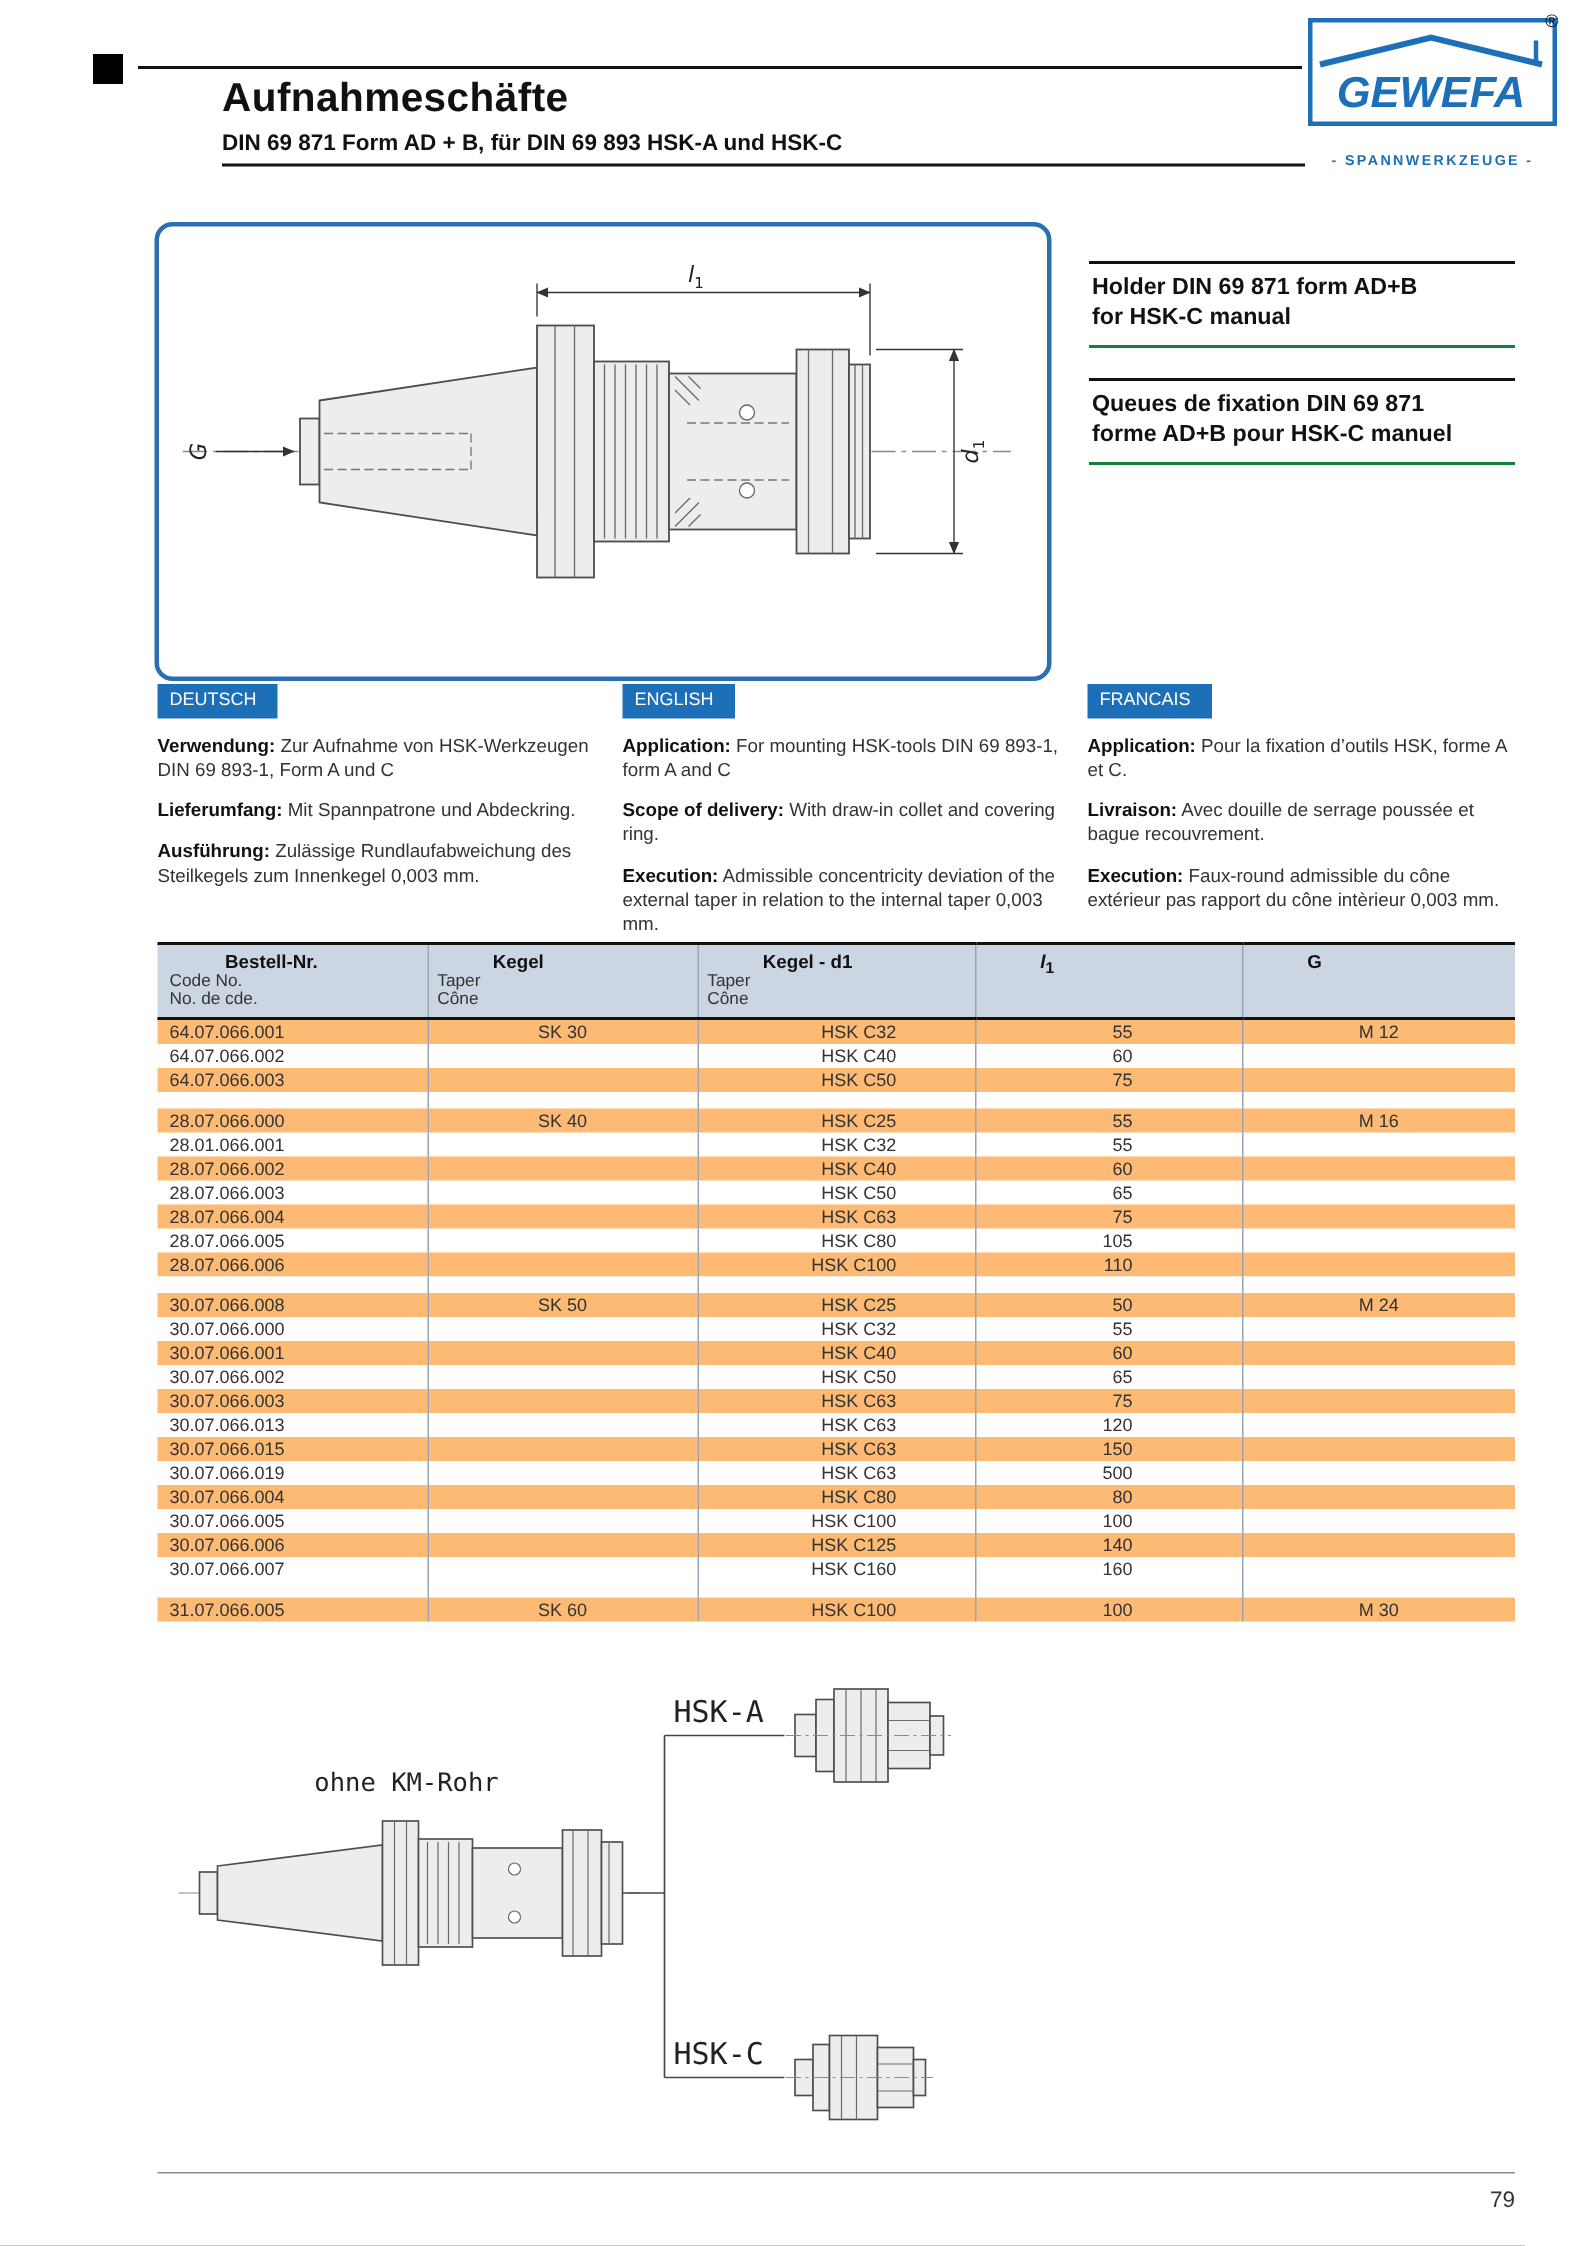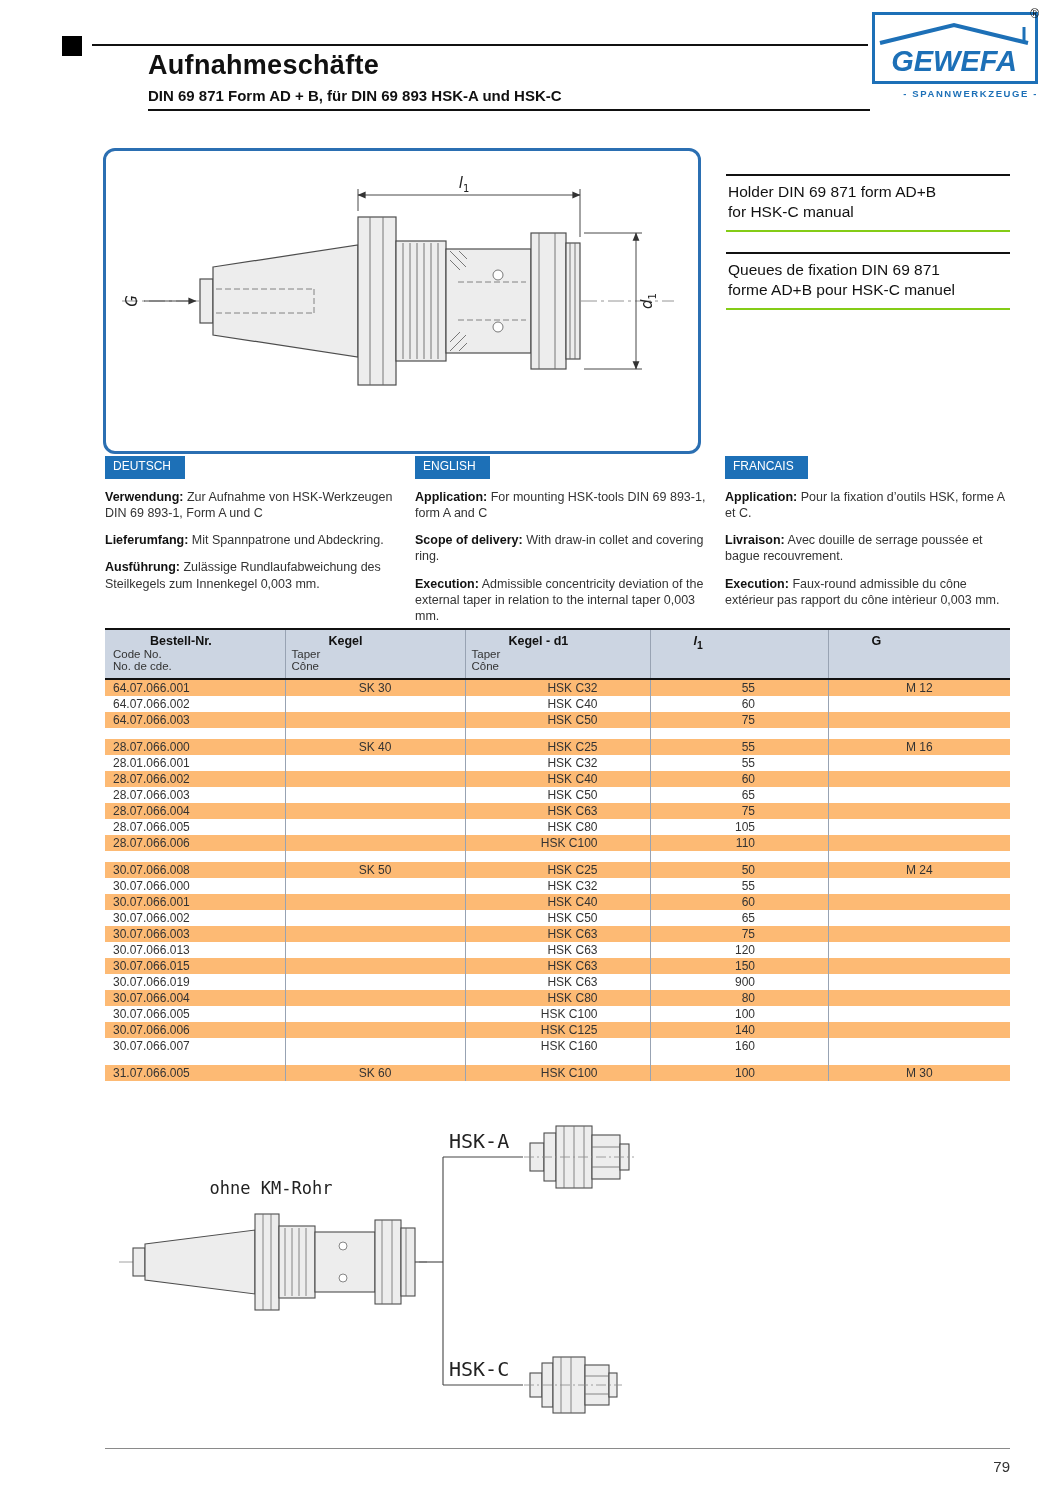--- a/index.html
+++ b/index.html
@@ -11,29 +11,29 @@
   .corner-sq { position:absolute; left:62px; top:36px; width:20px; height:20px; background:#000; }
   .rule-top { position:absolute; left:92px; top:44px; width:776px; height:2px; background:#111; }
   .page-title { position:absolute; left:148px; top:50px; font-size:27px; font-weight:bold; color:#111; letter-spacing:.3px; }
   .page-subtitle { position:absolute; left:148px; top:87px; font-size:15px; font-weight:bold; color:#111; }
   .rule-sub { position:absolute; left:148px; top:109px; width:722px; height:2px; background:#111; }
 
   
   .logo { position:absolute; left:872px; top:12px; width:166px; }
   .logo-box { border:3px solid #1d70b7; height:72px; background:#fff; position:relative; padding-top:4px; }
   .logo-reg { position:absolute; right:-4px; top:-8px; font-size:12px; color:#111; }
-  .logo-tagline { margin-top:4px; text-align:right; color:#1d70b7; font-size:9.5px; font-weight:bold; letter-spacing:1.6px; }
+  .logo-tagline { margin-top:18px; text-align:center; color:#1d70b7; font-size:9.5px; font-weight:bold; letter-spacing:1.6px; }
 
   
   .draw-box { position:absolute; left:103px; top:148px; width:598px; height:306px; border:3px solid #2b6fb2; border-radius:12px; background:#fff; }
   .dim { font-size:15px; fill:#222; font-style:italic; font-family:"DejaVu Sans", sans-serif; }
   .cad { font-family:"DejaVu Sans Mono", monospace; fill:#222; }
 
   
-  .side-block { position:absolute; left:726px; width:284px; border-top:2px solid #111; border-bottom:2px solid #84cc16; padding:6px 2px 8px; font-size:15.5px; font-weight:normal; line-height:1.3; color:#111; }
+  .side-block { position:absolute; left:726px; width:284px; border-top:2px solid #111; border-bottom:2px solid #15803d; padding:6px 2px 8px; font-size:15.5px; font-weight:bold; line-height:1.3; color:#111; }
   .side-block-en { top:174px; }
   .side-block-fr { top:252px; }
 
   
   .lang { position:absolute; top:456px; width:294px; font-size:12.5px; line-height:1.3; color:#333; }
   .lang-de { left:105px; } .lang-en { left:415px; } .lang-fr { left:725px; width:286px; }
   .badge { display:inline-block; background:#1d70b7; color:#fff; font-weight:normal; font-size:12px; padding:3px 14px 4px 8px; margin-bottom:10px; }
   .lang p { margin:0 0 11px; }
   .lang b { color:#111; }
 
@@ -391,21 +391,21 @@
             <td class="l1"><span class="num">150</span></td>
             <td class="g"></td>
           </tr>
           <tr>
             <td class="code">30.07.066.019</td>
             <td class="kegel"></td>
             <td class="d1"><span class="d1wrap">
                 <span>HSK C</span>
                 <span>63</span>
               </span></td>
-            <td class="l1"><span class="num">900</span></td>
+            <td class="l1"><span class="num">500</span></td>
             <td class="g"></td>
           </tr>
           <tr class="shaded">
             <td class="code">30.07.066.004</td>
             <td class="kegel"></td>
             <td class="d1"><span class="d1wrap">
                 <span>HSK C</span>
                 <span>80</span>
               </span></td>
             <td class="l1"><span class="num">80</span></td>

